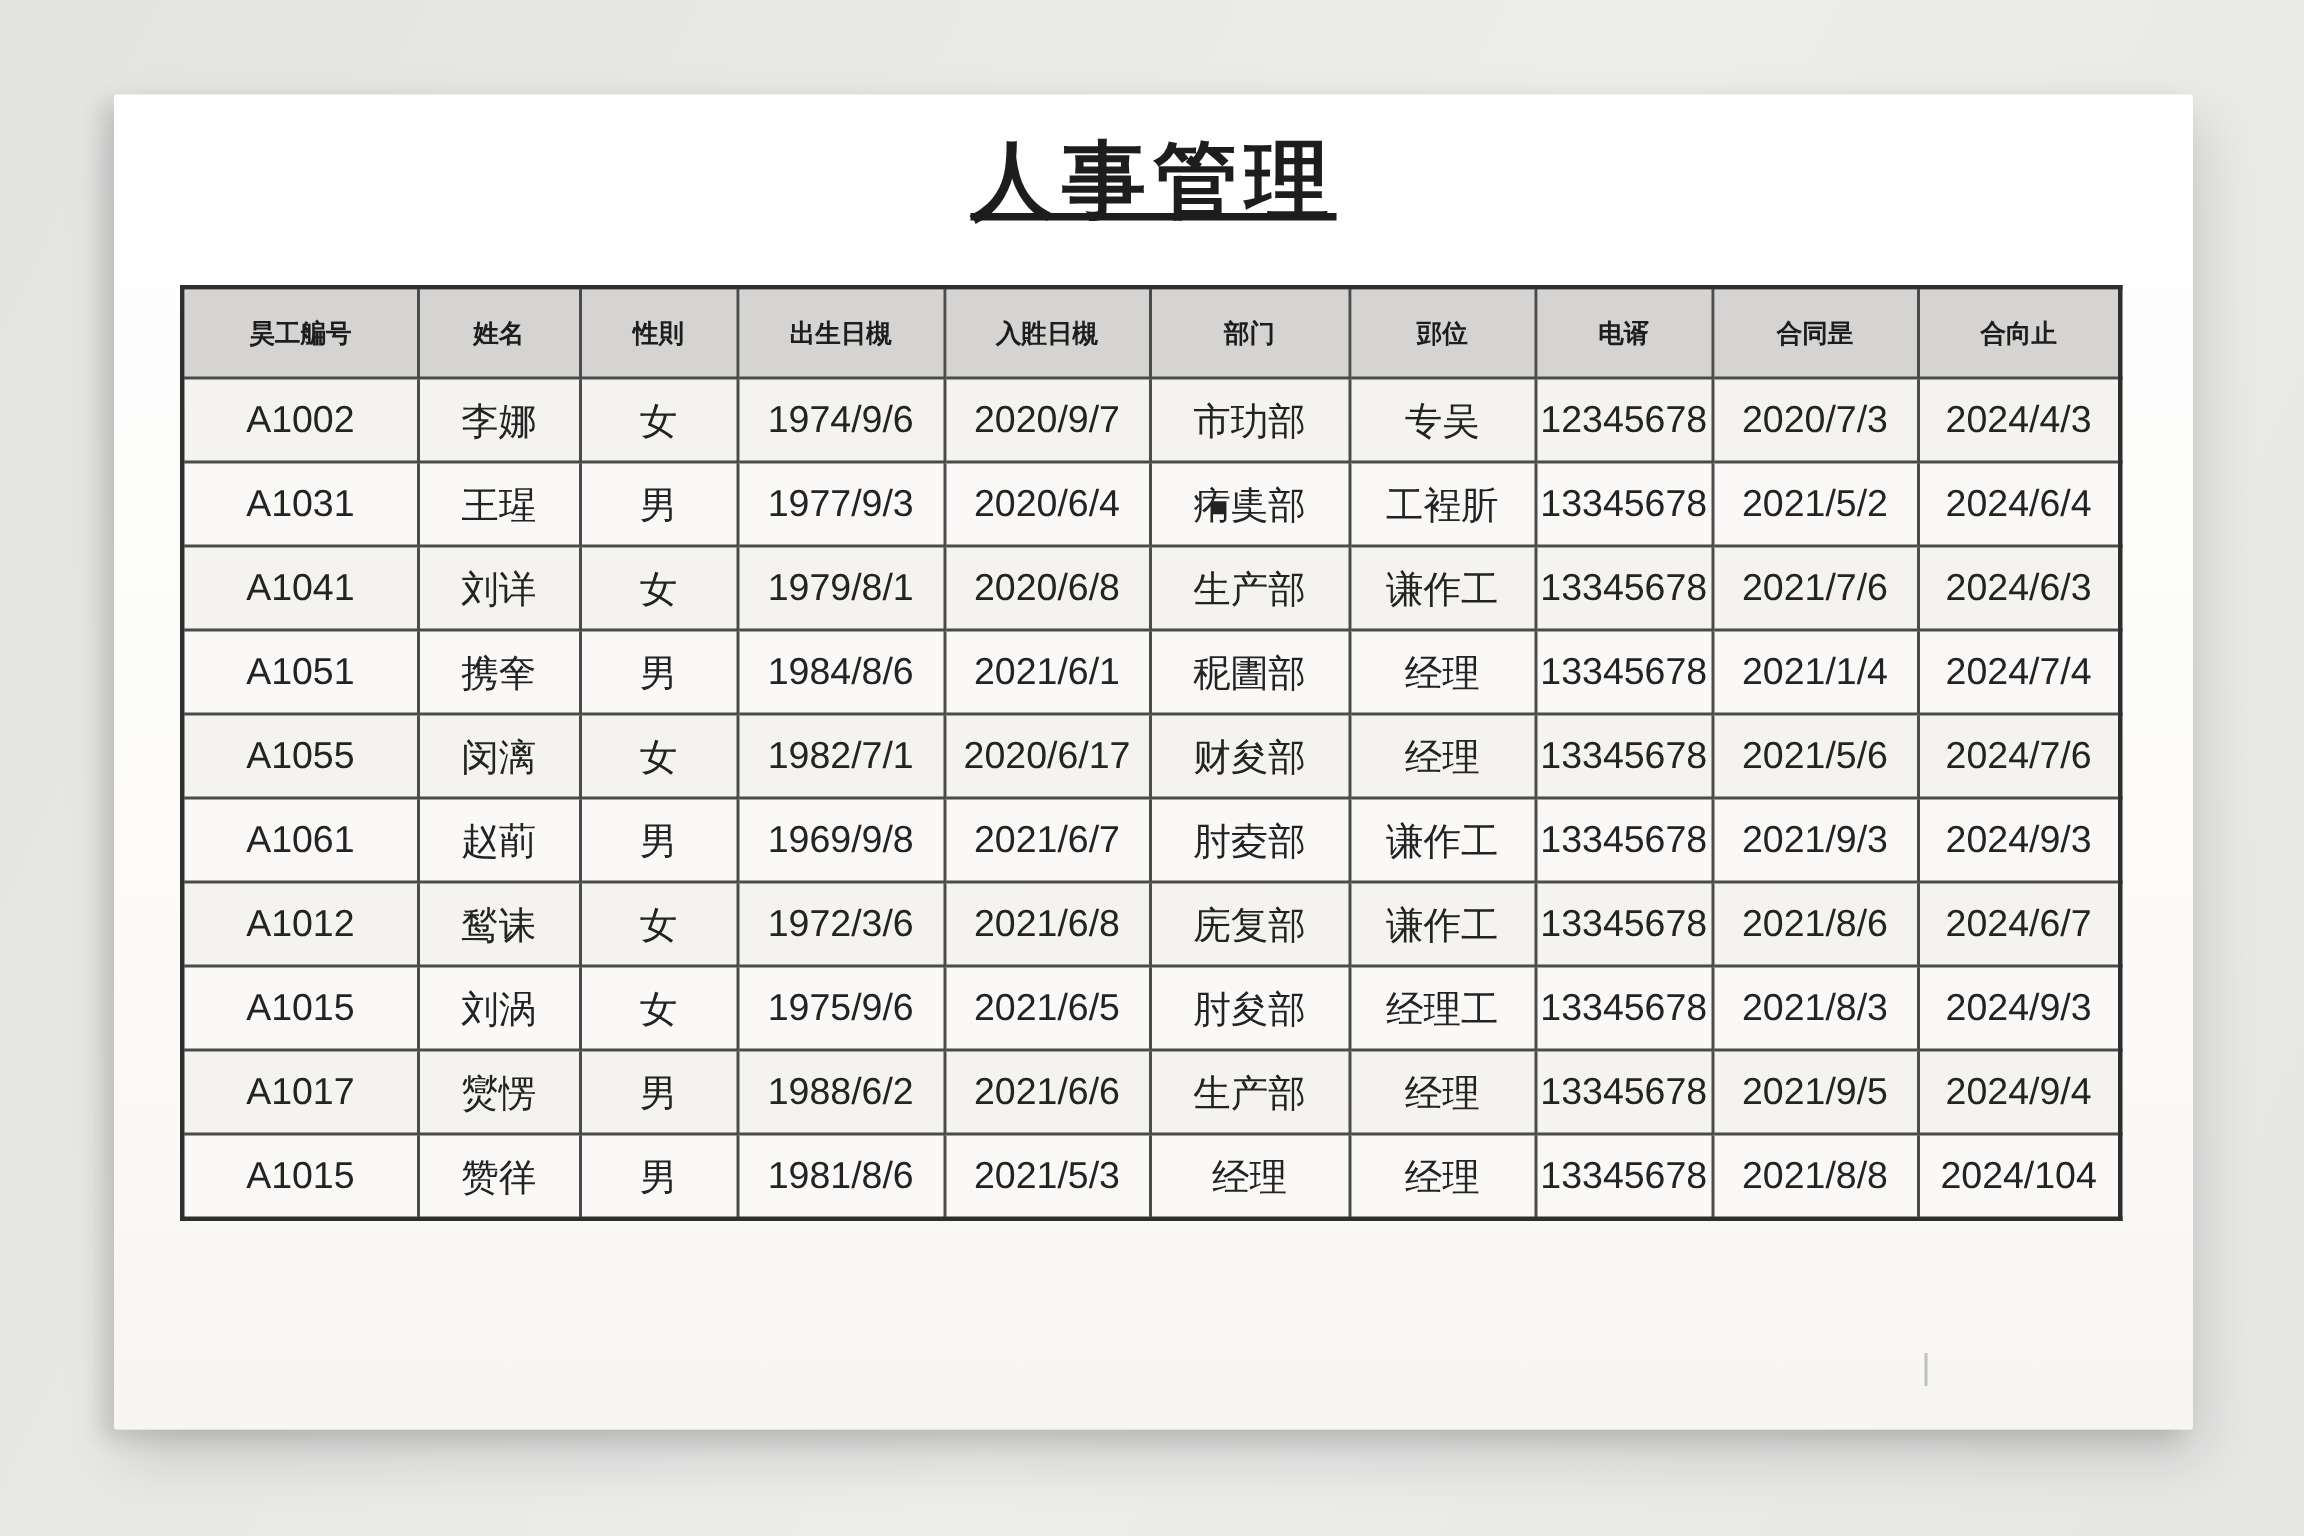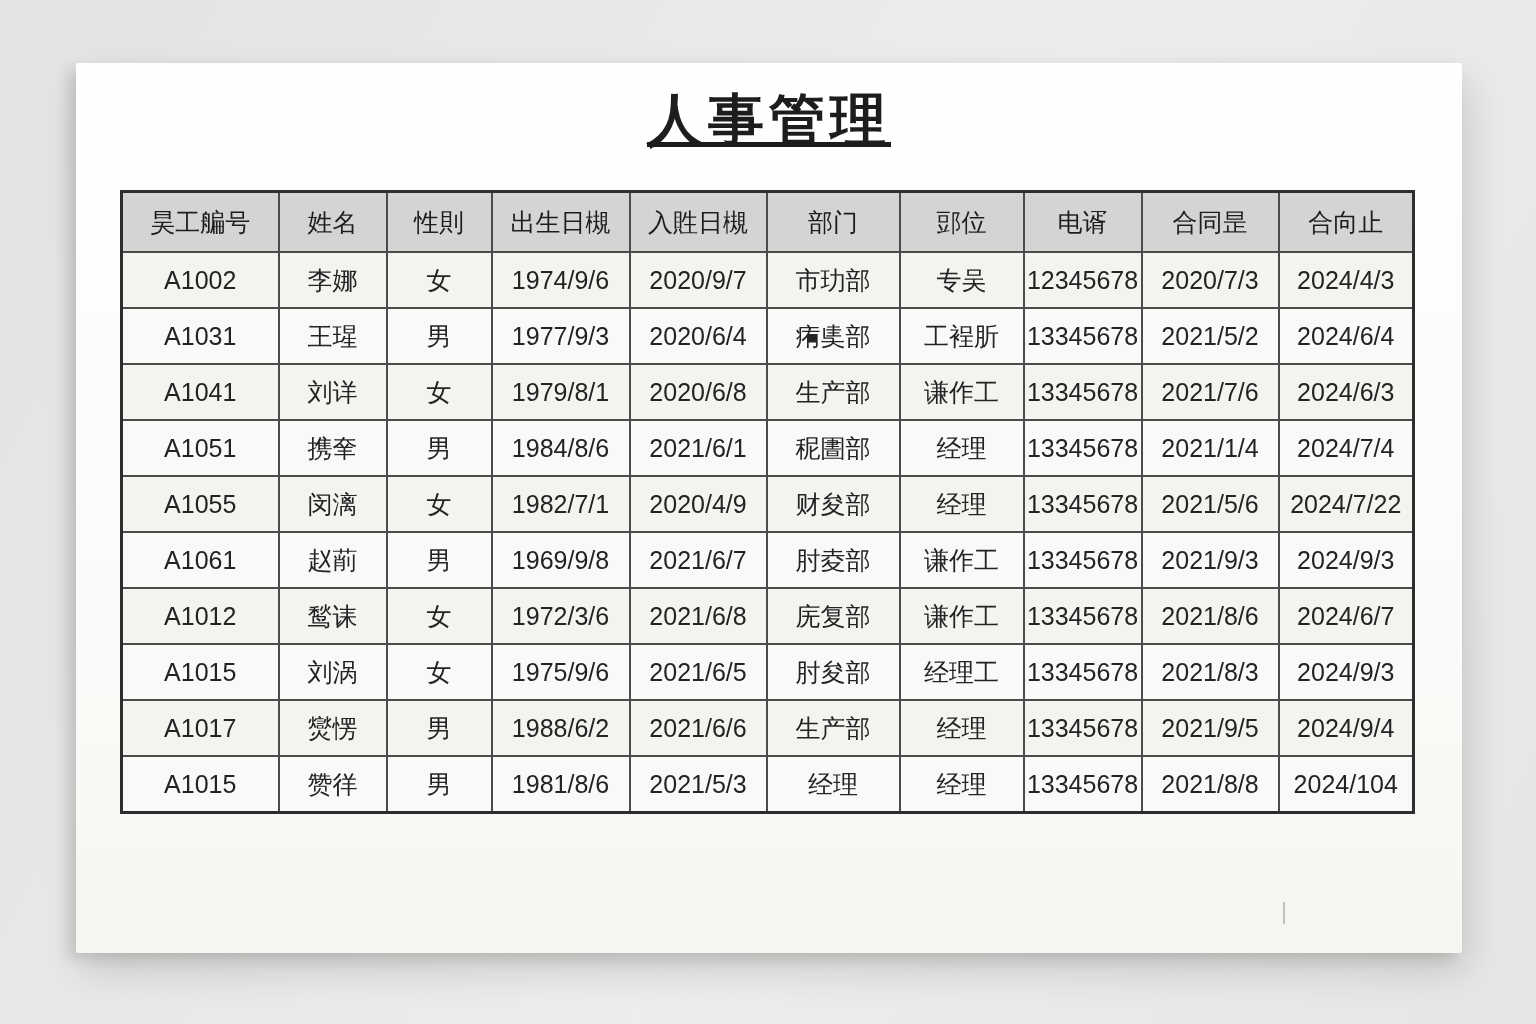--- a/index.html
+++ b/index.html
@@ -64,22 +64,22 @@
     border: 2px solid var(--border-color, #4b4b4b);
     text-align: center;
     vertical-align: middle;
     padding: 0 2px;
     white-space: nowrap;
     overflow: hidden;
   }
   th {
     height: 58px;
     background: var(--header-fill, #d5d4d2);
-    font-size: 25px;
-    font-weight: 400;
+    font-size: 17px;
+    font-weight: 700;
     color: var(--text-color, #1d1d1d);
   }
   td {
     height: 54px;
     font-size: 25px;
     font-weight: 400;
     color: #232323;
     background: var(--row-fill-b, #faf9f7);
   }
   tbody tr:nth-child(odd) td { background: var(--row-fill-a, #f4f3f0); }
@@ -172,26 +172,26 @@
             <td>经理</td>
             <td>13345678</td>
             <td>2021/1/4</td>
             <td>2024/7/4</td>
           </tr>
           <tr>
             <td>A1055</td>
             <td>闵漓</td>
             <td>女</td>
             <td>1982/7/1</td>
-            <td>2020/4/9</td>
+            <td>2020/6/17</td>
             <td>财夋部</td>
             <td>经理</td>
             <td>13345678</td>
             <td>2021/5/6</td>
-            <td>2024/7/22</td>
+            <td>2024/7/6</td>
           </tr>
           <tr>
             <td>A1061</td>
             <td>赵萷</td>
             <td>男</td>
             <td>1969/9/8</td>
             <td>2021/6/7</td>
             <td>肘夌部</td>
             <td>谦作工</td>
             <td>13345678</td>

